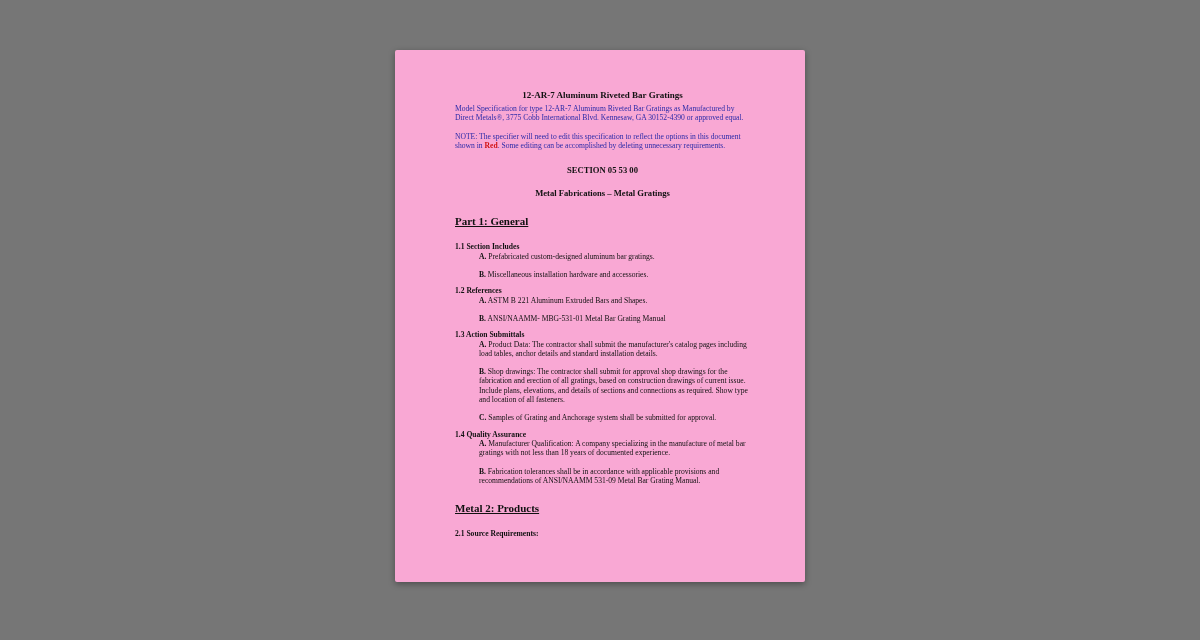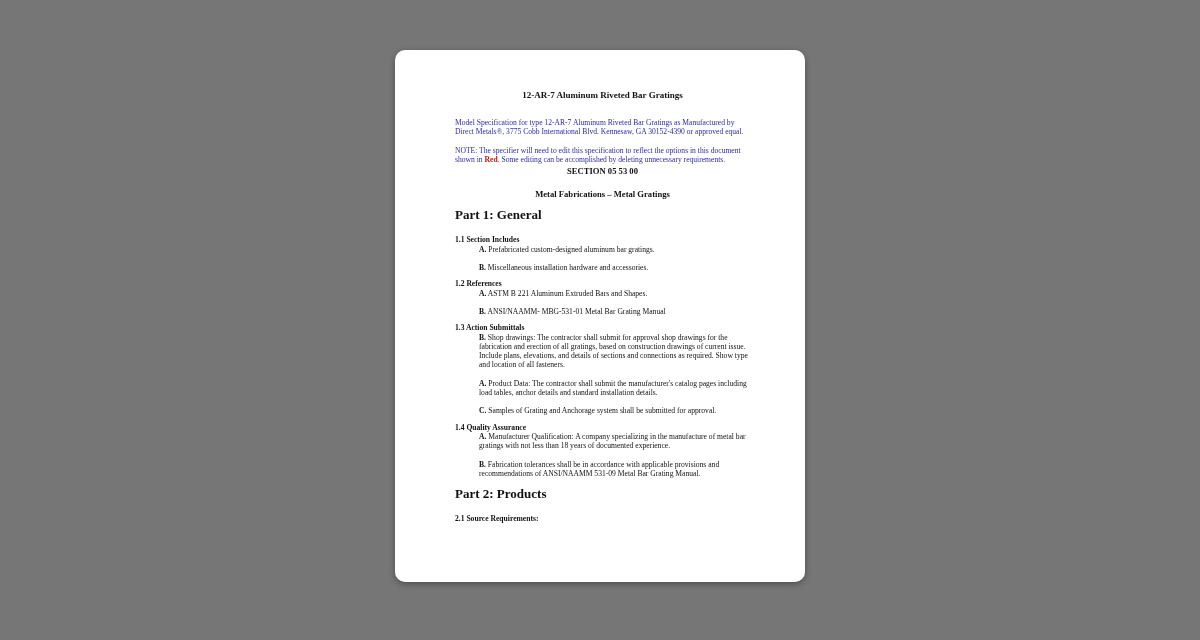--- a/index.html
+++ b/index.html
@@ -2,32 +2,32 @@
 <html><head>
   <meta charset="utf-8">
   <style>
     html, body { margin:0; padding:0; }
     body {
       width:1200px; height:640px; background:#767676; position:relative; overflow:hidden;
       font-family:"Liberation Serif", serif;
     }
     .page {
       position:absolute; left:395px; top:50px; width:410px; height:532px;
-      background:#ffffff; border-radius:10px;
+      background:#f9a8d4; border-radius:2px;
       box-shadow:0 2px 6px rgba(0,0,0,0.35);
       overflow:hidden;
     }
     .content { position:absolute; left:60px; top:40px; width:295px; color:#111; font-size:7.6px; line-height:9.3px; }
     .title { text-align:center; font-weight:bold; font-size:9px; line-height:10px; }
     .blue { color:#2a2aa8; }
     .red { color:#d01010; font-weight:bold; }
-    .intro { margin-top:18px; }
+    .intro { margin-top:4px; }
     .note { margin-top:9px; }
-    .sec-head { text-align:center; font-weight:bold; font-size:8.6px; line-height:10.5px; margin-top:2px; }
-    .part { font-weight:bold; font-size:13px; margin-top:11px; margin-bottom:10px; }
+    .sec-head { text-align:center; font-weight:bold; font-size:8.6px; line-height:10.5px; margin-top:15px; }
+    .part { font-weight:bold; font-size:11px; margin-top:19px; margin-bottom:10px;text-decoration:underline; }
     .subhead { font-weight:bold; font-size:7.6px; margin-top:7px; }
     .item { margin-left:24px; }
     .item + .item { margin-top:9px; }
     .item b { font-weight:bold; }
   </style>
 </head>
 <body>
 
 <div class="page">
   <div class="content">
@@ -41,24 +41,24 @@
 
     <div class="subhead" style="margin-top:16px">1.1 Section Includes</div>
     <div class="item"><b>A.</b><span> Prefabricated custom-designed aluminum bar gratings.</span></div>
     <div class="item"><b>B.</b><span> Miscellaneous installation hardware and accessories.</span></div>
 
     <div class="subhead">1.2 References</div>
     <div class="item"><b>A.</b><span>  ASTM B 221 Aluminum Extruded Bars and Shapes.</span></div>
     <div class="item"><b>B.</b><span> ANSI/NAAMM- MBG-531-01 Metal Bar Grating Manual</span></div>
 
     <div class="subhead">1.3 Action Submittals</div>
+    <div class="item"><b>A.</b><span> Product Data: The contractor shall submit the manufacturer's catalog pages including load tables, anchor details and standard installation details.</span></div>
     <div class="item"><b>B.</b><span> Shop drawings: The contractor shall submit for approval shop drawings for the fabrication and erection of all gratings, based on construction drawings of current issue.  Include plans, elevations, and details of sections and connections as required.  Show type and location of all fasteners.</span></div>
-    <div class="item"><b>A.</b><span> Product Data: The contractor shall submit the manufacturer's catalog pages including load tables, anchor details and standard installation details.</span></div>
     <div class="item"><b>C.</b><span> Samples of Grating and Anchorage system shall be submitted for approval.</span></div>
 
     <div class="subhead">1.4 Quality Assurance</div>
     <div class="item"><b>A.</b><span> Manufacturer Qualification: A company specializing in the manufacture of metal bar gratings with not less than 18 years of documented experience.</span></div>
     <div class="item"><b>B.</b><span>  Fabrication tolerances shall be in accordance with applicable provisions and recommendations of ANSI/NAAMM 531-09 Metal Bar Grating Manual.</span></div>
 
-    <div class="part">Part 2: Products</div>
+    <div class="part">Metal 2: Products</div>
     <div class="subhead" style="margin-top:16px">2.1 Source Requirements:</div>
   </div>
 </div>
 
 </body></html>

